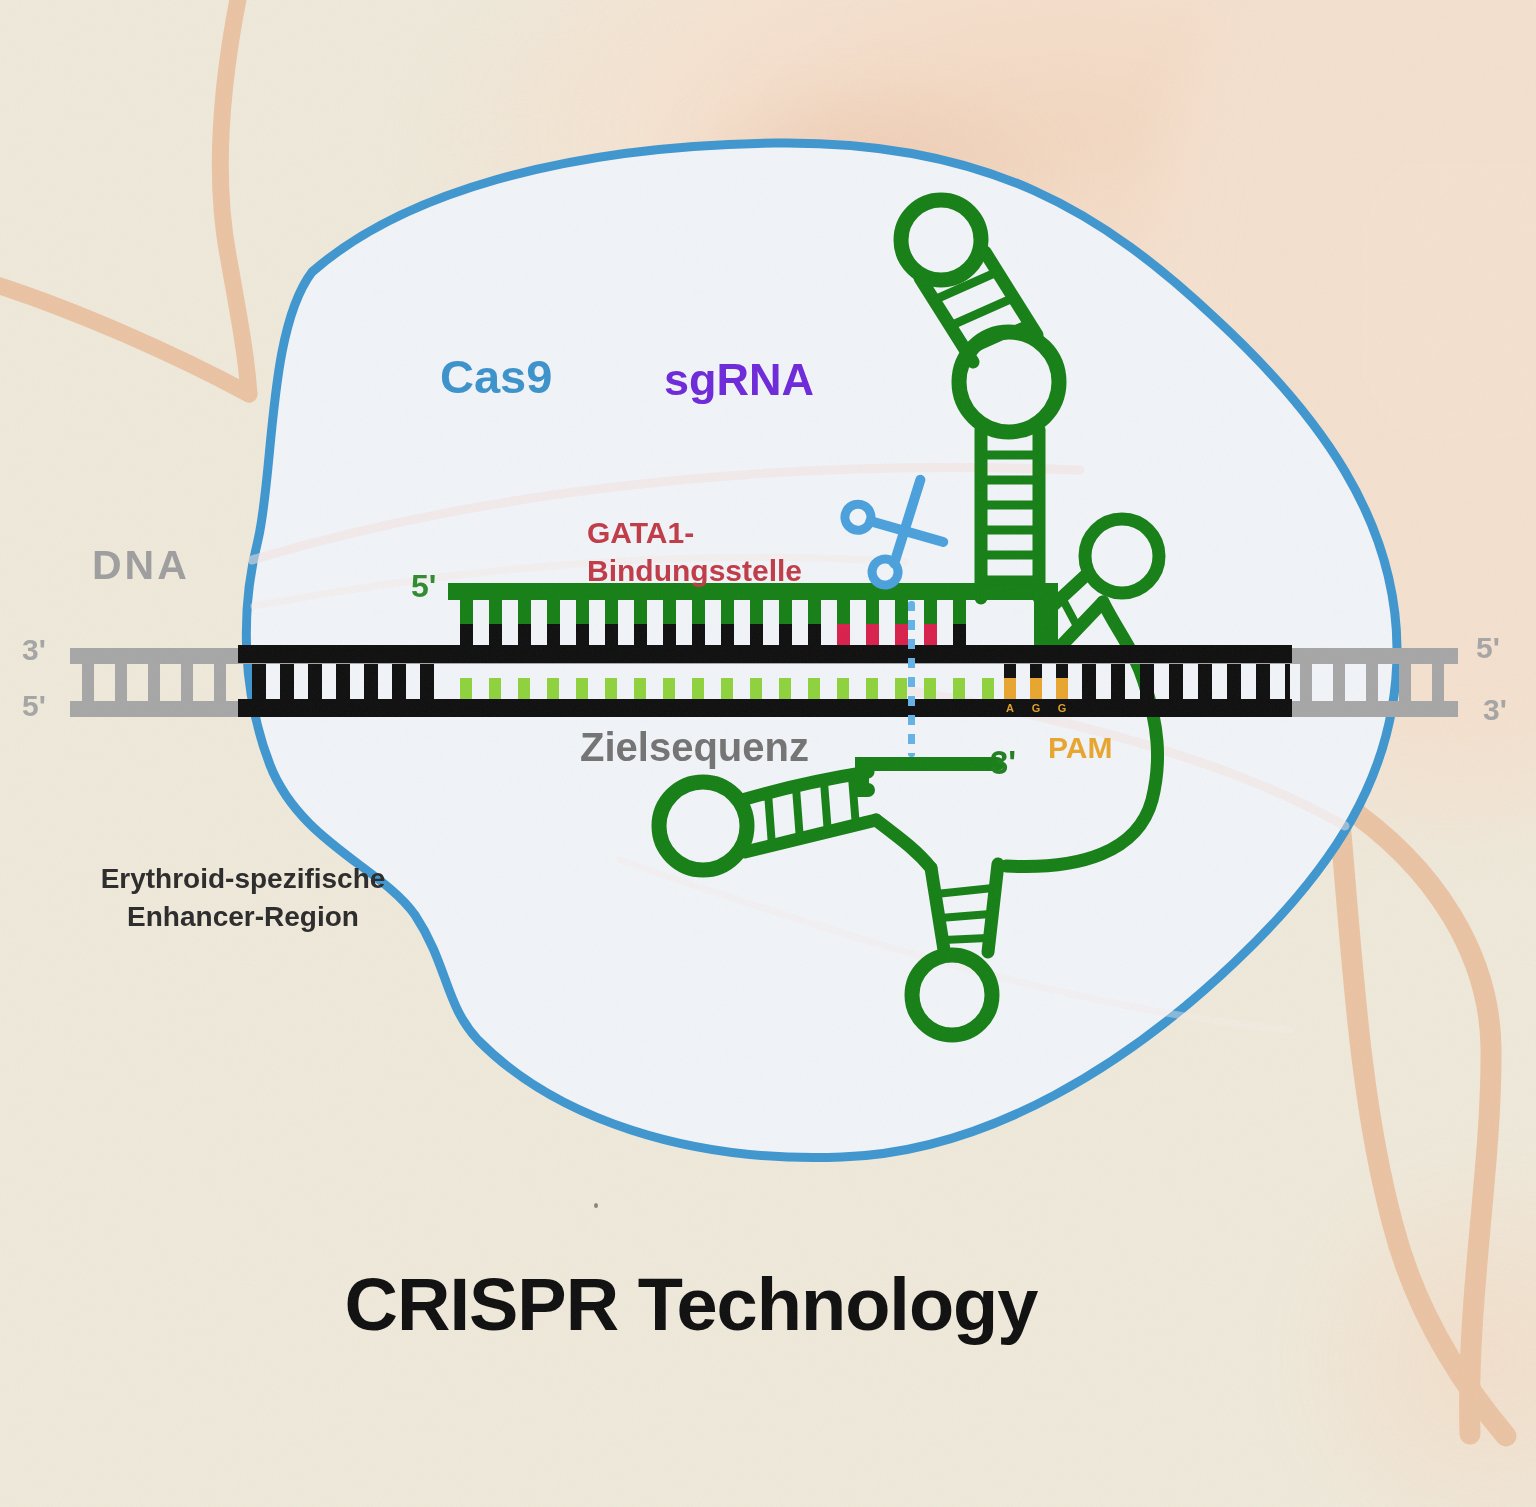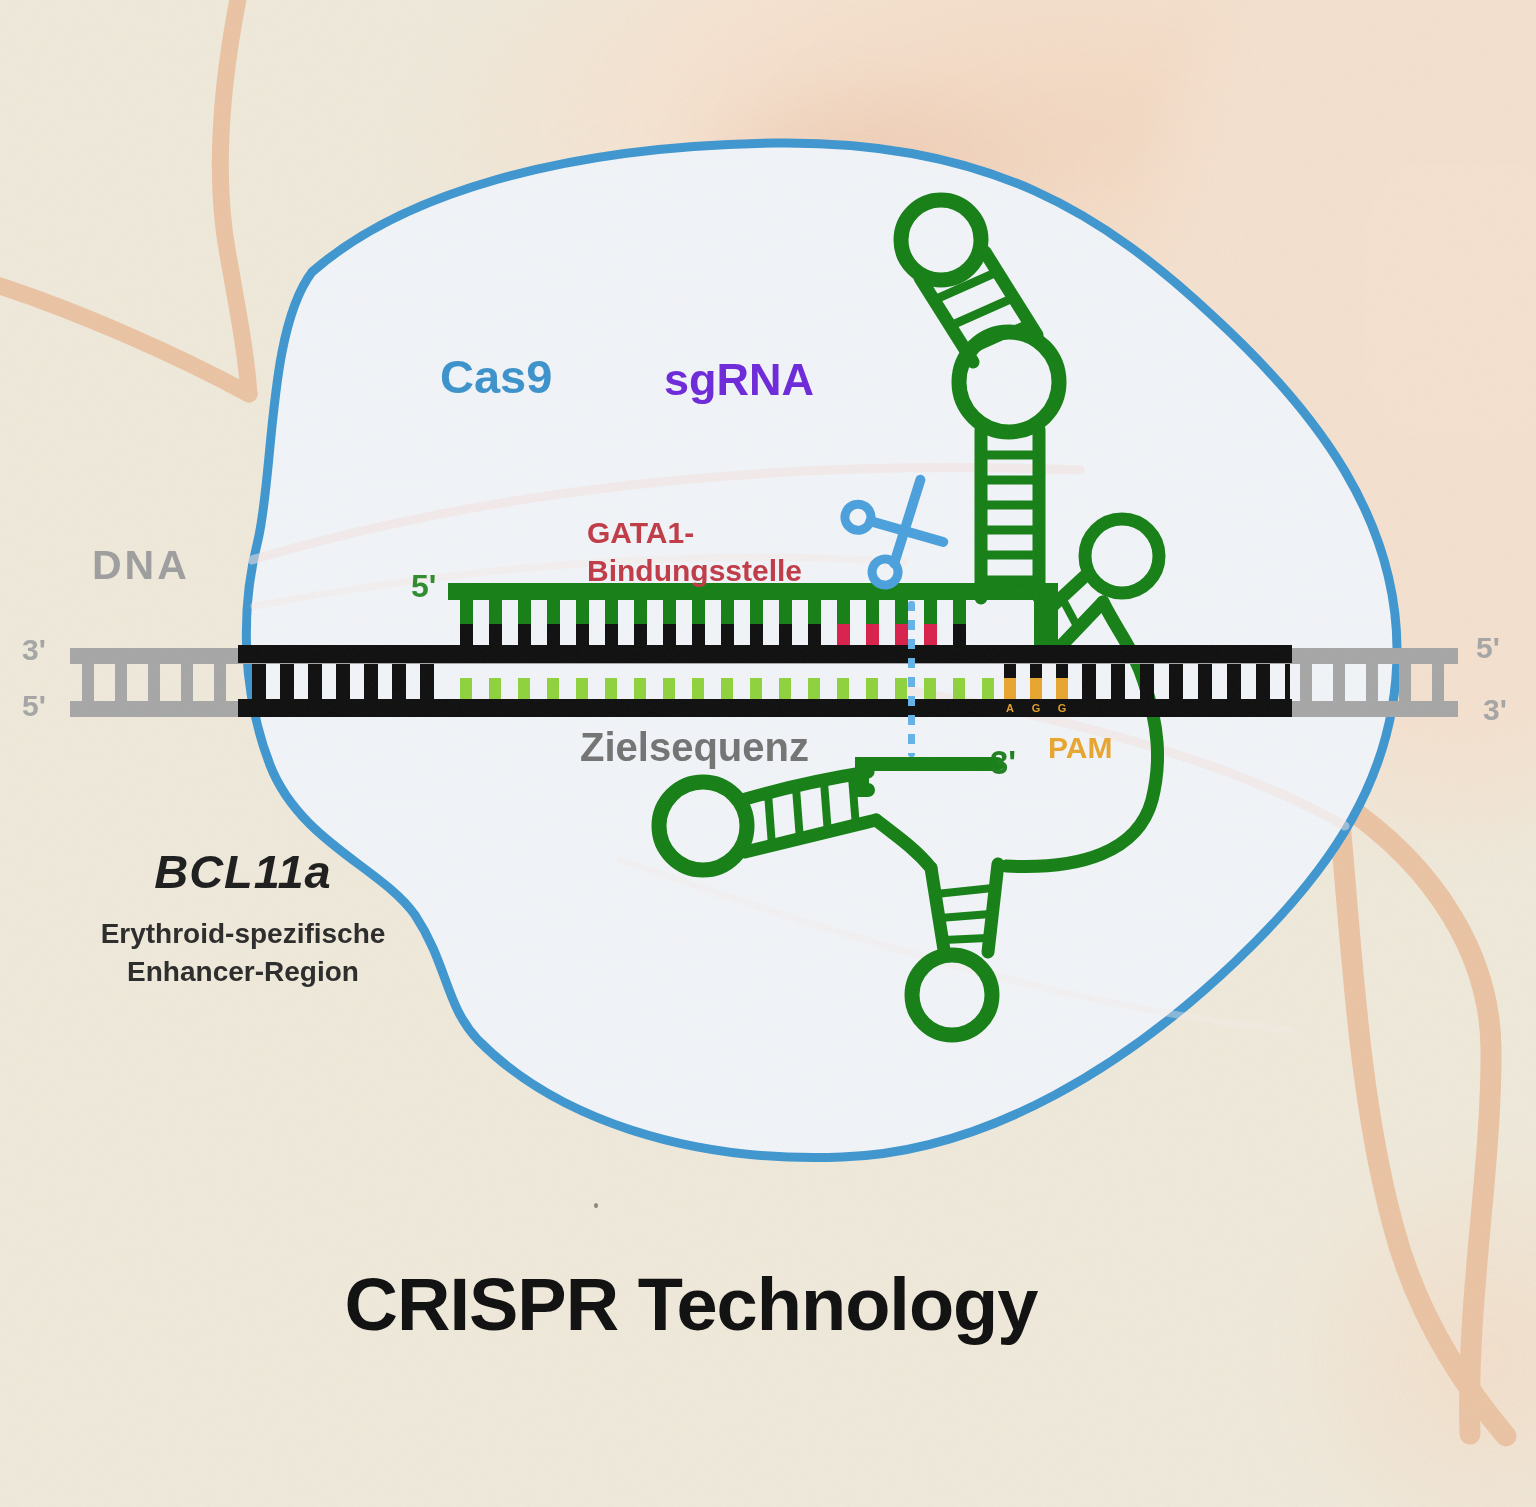--- a/index.html
+++ b/index.html
@@ -188,21 +188,20 @@
   <div class="abs lbl lbl-ziel">Zielsequenz</div>
   <div class="abs lbl lbl-pam">PAM</div>
   <div class="abs lbl lbl-sg5">5'</div>
   <div class="abs lbl lbl-sg3">3'</div>
   <div class="abs lbl lbl-end l3">3'</div>
   <div class="abs lbl lbl-end l5">5'</div>
   <div class="abs lbl lbl-end r5">5'</div>
   <div class="abs lbl lbl-end r3">3'</div>
 
   <div class="abs gene-block">
-    <div class="gene-name">BCL11a</div>
     <div class="gene-desc">
       <div>Erythroid-spezifische</div>
       <div>Enhancer-Region</div>
     </div>
   </div>
 
   <div class="abs speck"></div>
   <div class="abs title">CRISPR Technology</div>
 
   <svg class="layer" width="1536" height="1507" style="opacity:0.06;">

